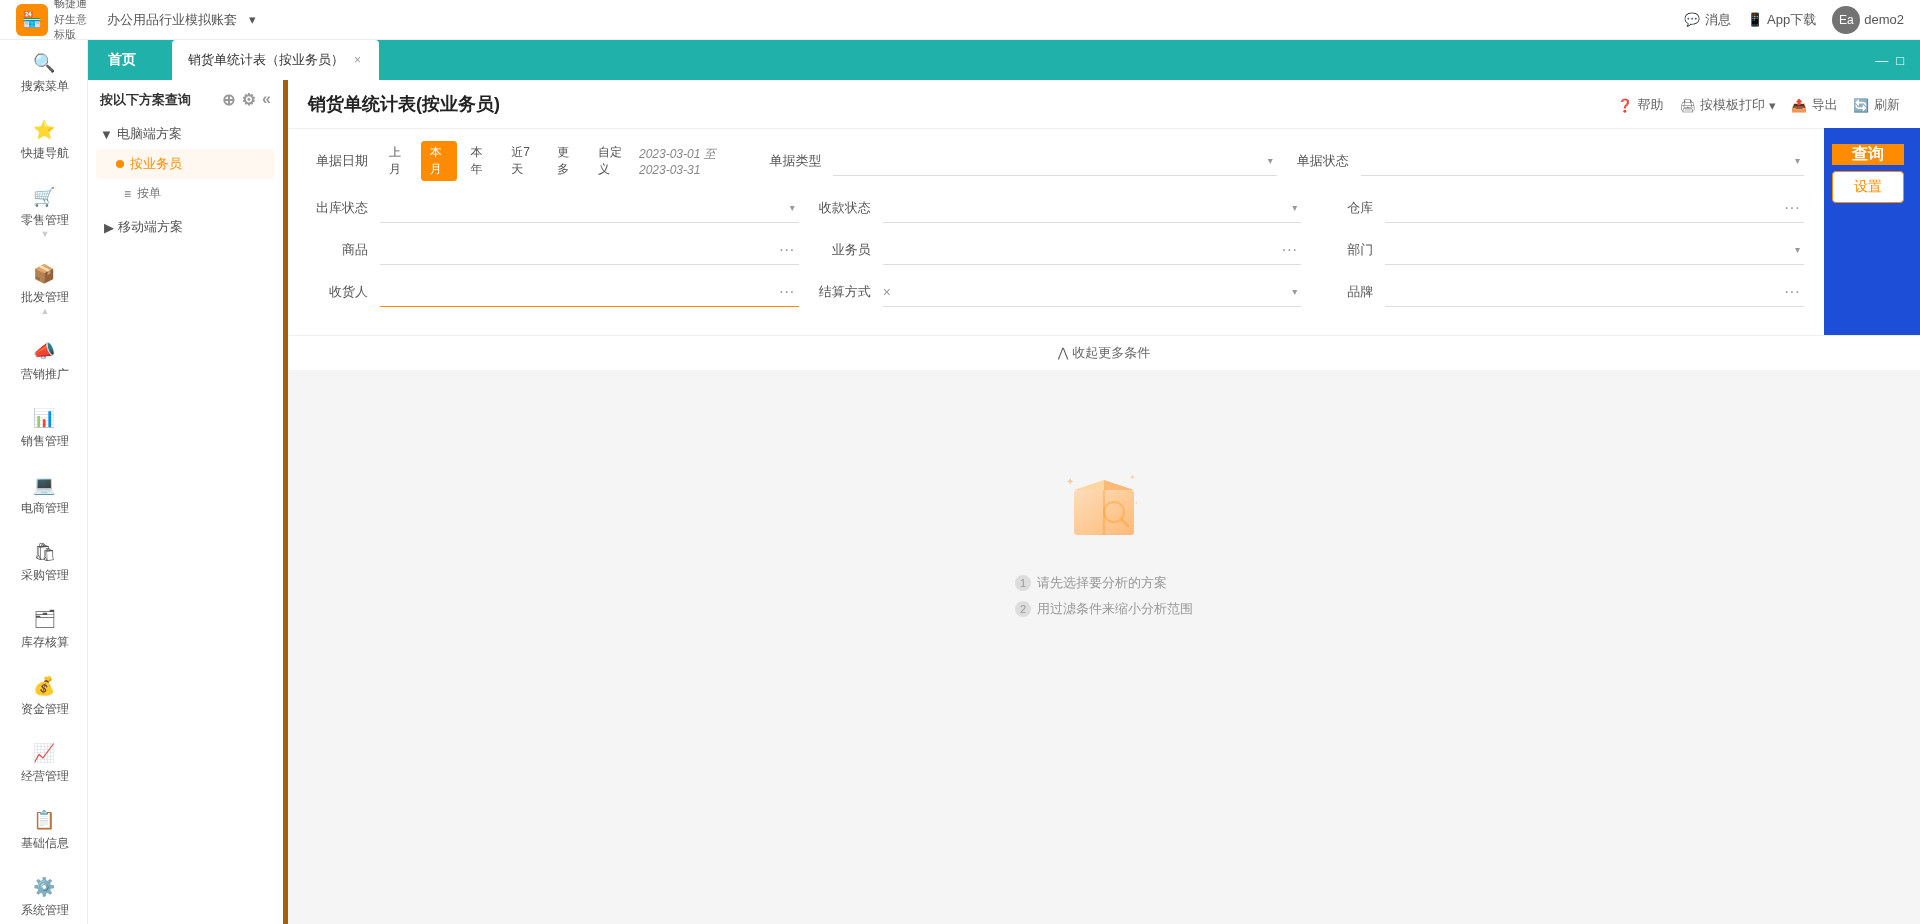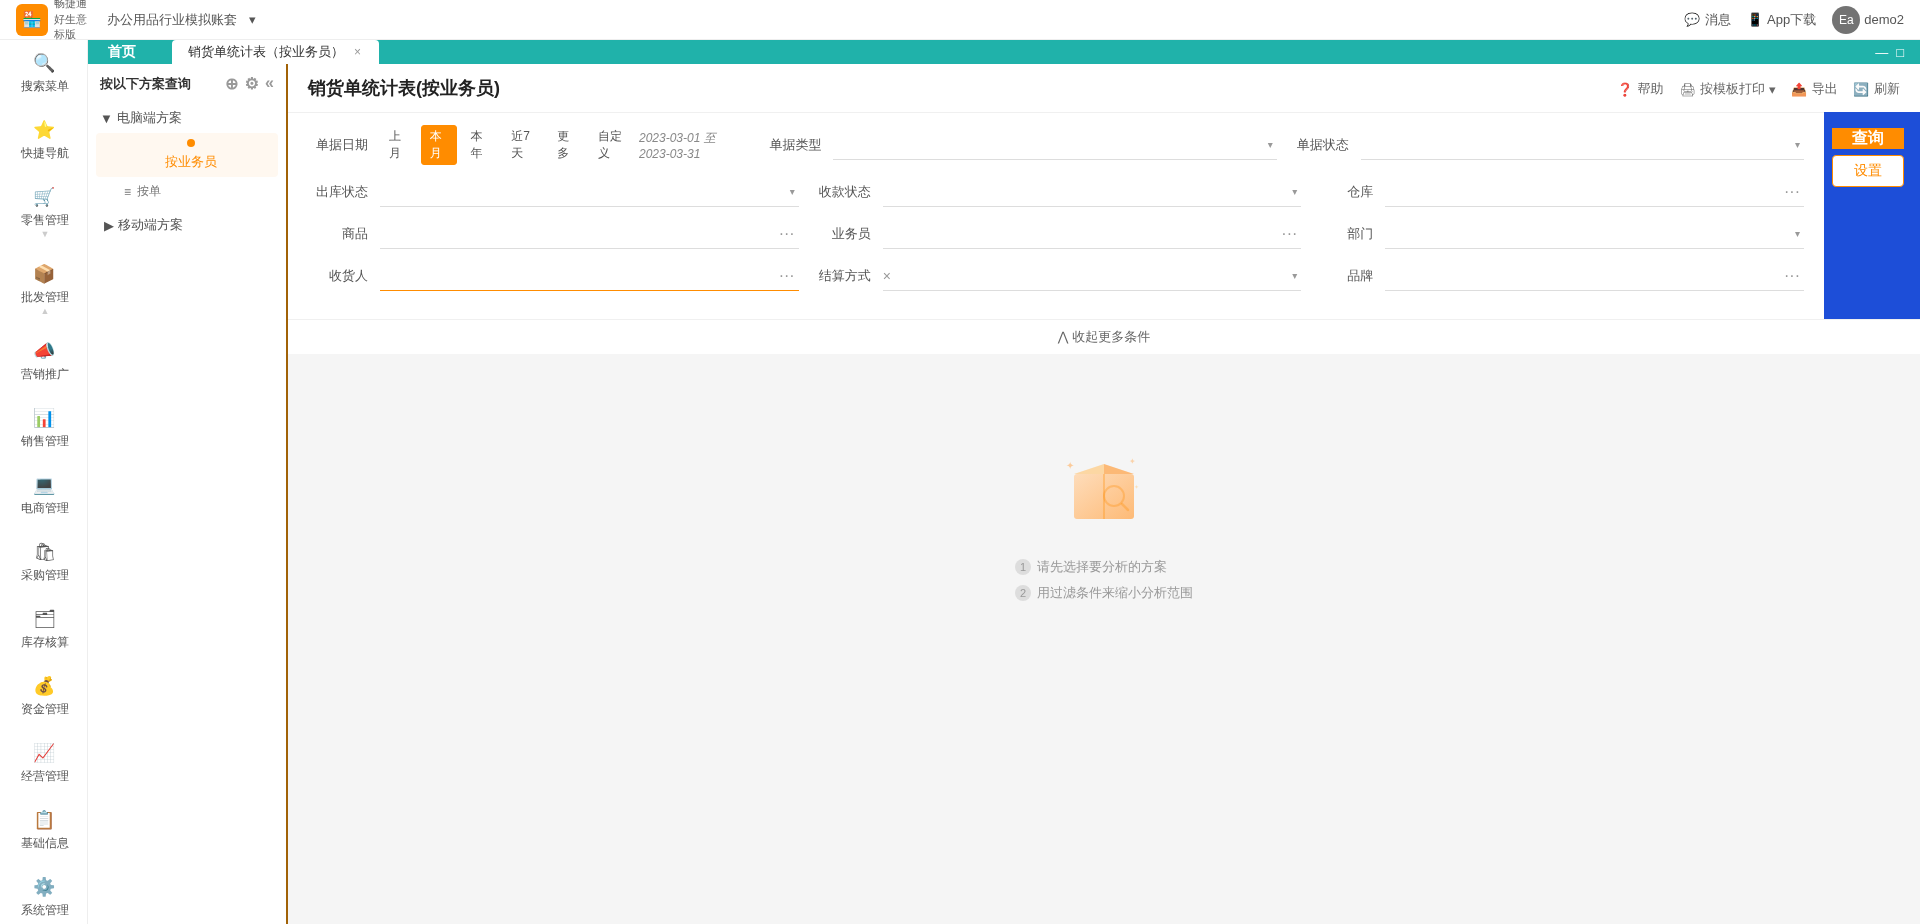--- a/index.html
+++ b/index.html
@@ -117,21 +117,21 @@
       display: flex;
       flex-direction: column;
       overflow: hidden;
     }
 
     
     .tab-bar {
       background: #20b2aa;
       display: flex;
       align-items: center;
-      height: 24px;
+      height: 40px;
       padding: 0 0;
       gap: 0;
       flex-shrink: 0;
     }
     .tab-home {
       padding: 0 20px;
       height: 100%;
       display: flex;
       align-items: center;
       color: white;
@@ -172,21 +172,21 @@
       flex: 1;
       display: flex;
       overflow: hidden;
       background: #f5f5f5;
     }
 
     
     .left-panel {
       width: 200px;
       background: #fff;
-      border-right: 2px solid #a16207;
+      border-right: 5px solid #a16207;
       flex-shrink: 0;
       overflow-y: auto;
     }
     .left-panel-header {
       display: flex;
       align-items: center;
       justify-content: space-between;
       padding: 10px 12px;
       font-size: 13px;
       color: #333;
@@ -215,21 +215,20 @@
     }
     .scheme-item {
       display: flex;
       align-items: center;
       gap: 6px;
       padding: 6px 12px 6px 20px;
       font-size: 13px;
       color: #555;
       cursor: pointer;
       border-radius: 4px;
-      flex-direction: column;
     }
     .scheme-item.active { color: #ff8c00; background: #fff8f0; }
     .scheme-item .dot {
       width: 6px;
       height: 6px;
       border-radius: 50%;
       background: currentColor;
       flex-shrink: 0;
     }
     .sub-item {

